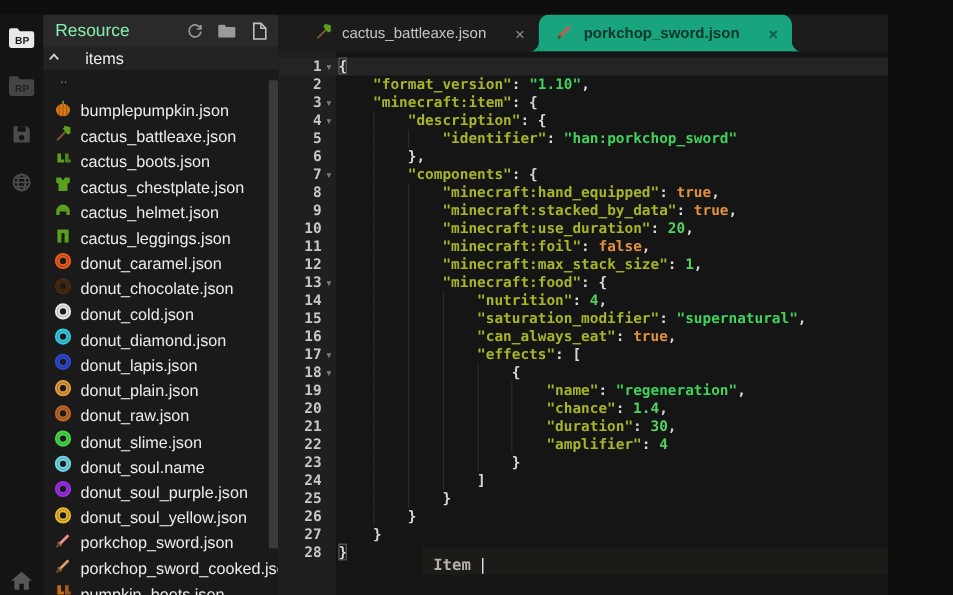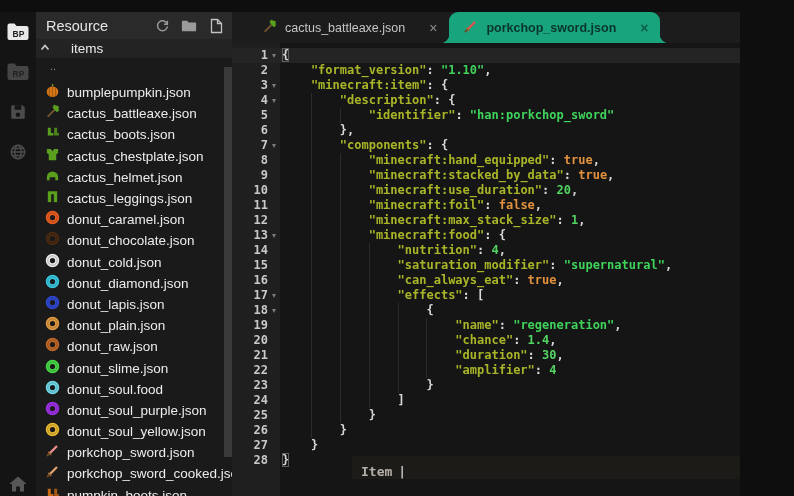--- a/index.html
+++ b/index.html
@@ -7,21 +7,21 @@
        background:#151515;font-family:"Liberation Sans",sans-serif;margin-top:12px;
        -webkit-font-smoothing:antialiased;}
   
   .activity-bar{width:36px;flex:none;background:#141414;display:flex;flex-direction:column;
        align-items:center;padding-top:12px;gap:20px;position:relative;}
   .act-item{width:24px;height:20px;display:flex;align-items:center;justify-content:center;cursor:pointer;}
   .act-home{position:absolute;bottom:12px;left:0;width:36px;display:flex;justify-content:center;}
   
   .explorer{width:196px;flex:none;background:#1a1a1a;display:flex;flex-direction:column;position:relative;overflow:hidden;}
   .explorer-header{height:27px;flex:none;background:#2a2a2a;display:flex;align-items:center;padding:0 8px 0 10px;}
-  .explorer-title{flex:1;color:#e5e5e5;font-size:14.5px;}
+  .explorer-title{flex:1;color:#86efac;font-size:14.5px;}
   .hdr-icons{display:flex;gap:11px;align-items:center;}
   .hdr-icon{width:16px;height:16px;display:flex;align-items:center;justify-content:center;cursor:pointer;}
   .breadcrumb{height:19px;flex:none;background:#232323;display:flex;align-items:center;
        padding-left:3px;gap:20px;color:#ececec;font-size:13.5px;}
   .parent-dir{height:18px;flex:none;padding-left:14px;color:#8a8a8a;font-size:11px;line-height:16px;}
   .file-list{flex:1;overflow:hidden;padding-top:6px;}
   .file-row{height:21.2px;display:flex;align-items:center;gap:7px;padding-left:9px;
        white-space:nowrap;cursor:pointer;}
   .file-row .fname{color:#ececec;font-size:13.5px;}
   .scroll-thumb{position:absolute;right:0;top:55px;width:8px;height:390px;background:#3a3a3a;}
@@ -236,21 +236,21 @@
               <circle cx="8" cy="8" r="5" fill="none" stroke="#48d848" stroke-width="4.4"></circle>
               <circle cx="8" cy="8" r="5" fill="none" stroke="rgba(0,0,0,.25)" stroke-width="1"></circle>
             </svg></span>
           <span class="fname">donut_slime.json</span>
         </div>
         <div class="file-row">
           <span><svg width="15" height="15" viewBox="0 0 16 16">
               <circle cx="8" cy="8" r="5" fill="none" stroke="#70d8e8" stroke-width="4.4"></circle>
               <circle cx="8" cy="8" r="5" fill="none" stroke="rgba(0,0,0,.25)" stroke-width="1"></circle>
             </svg></span>
-          <span class="fname">donut_soul.food</span>
+          <span class="fname">donut_soul.name</span>
         </div>
         <div class="file-row">
           <span><svg width="15" height="15" viewBox="0 0 16 16">
               <circle cx="8" cy="8" r="5" fill="none" stroke="#a030e8" stroke-width="4.4"></circle>
               <circle cx="8" cy="8" r="5" fill="none" stroke="rgba(0,0,0,.25)" stroke-width="1"></circle>
             </svg></span>
           <span class="fname">donut_soul_purple.json</span>
         </div>
         <div class="file-row">
           <span><svg width="15" height="15" viewBox="0 0 16 16">

